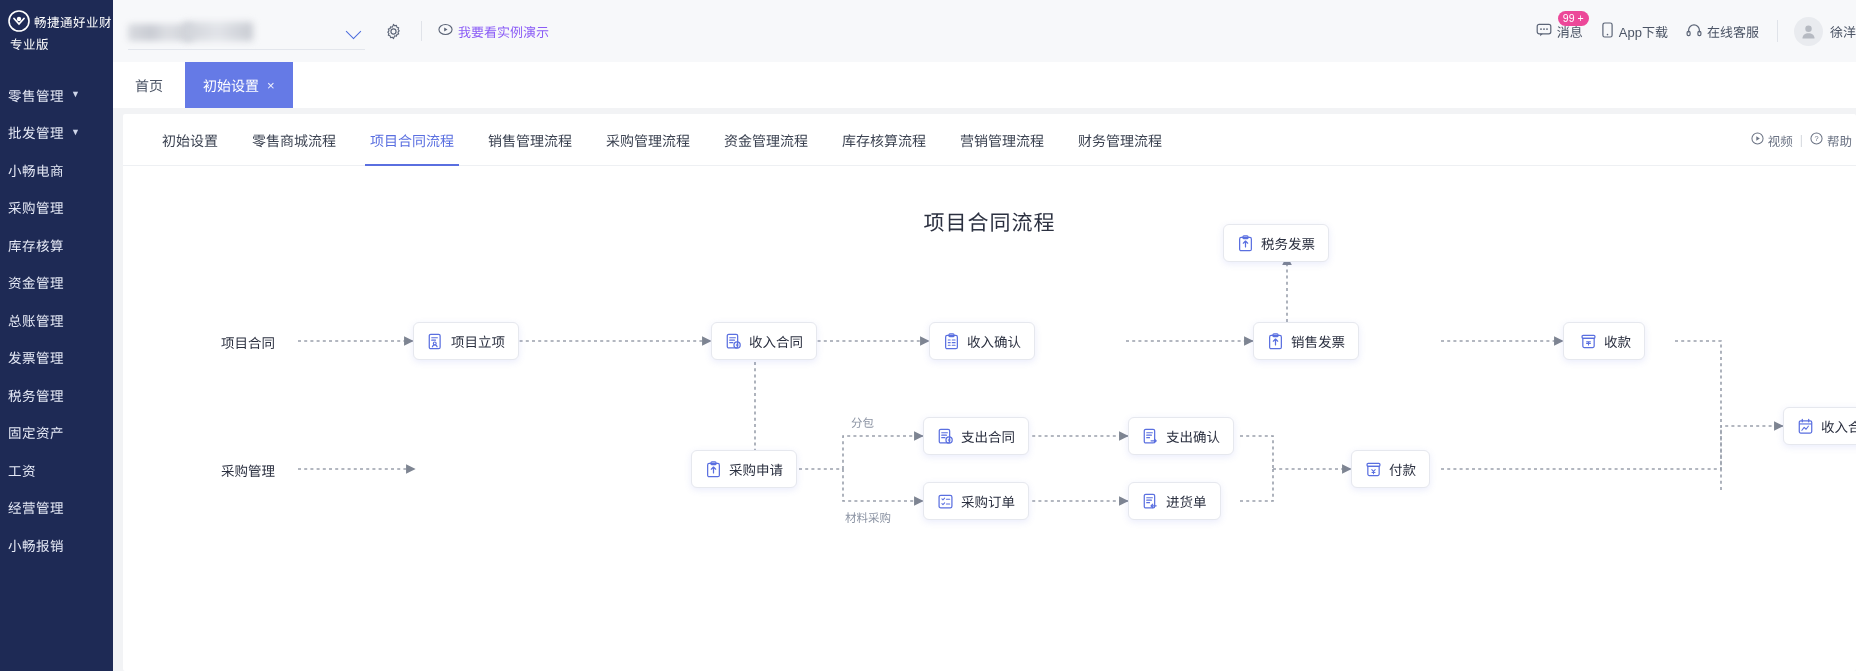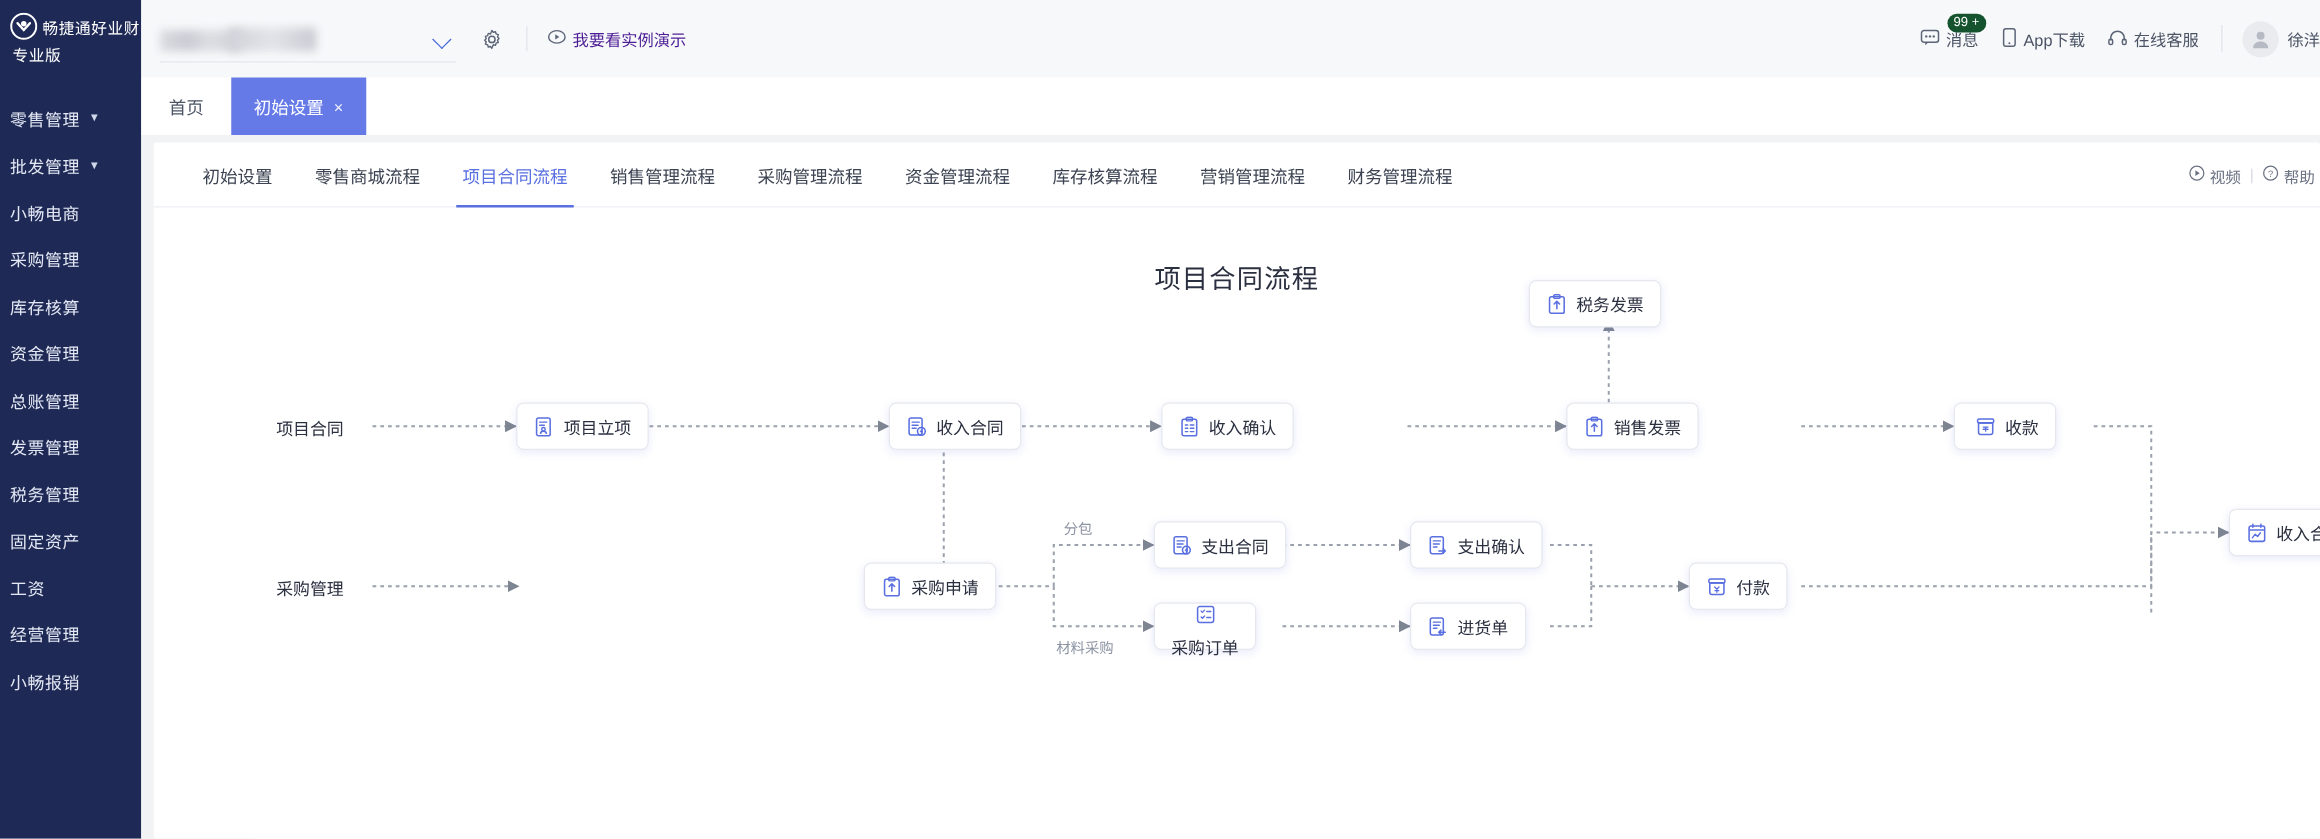--- a/index.html
+++ b/index.html
@@ -67,33 +67,33 @@
     border-right: 1.6px solid #4a6bdd; border-bottom: 1.6px solid #4a6bdd;
     transform: rotate(45deg);
   }
   .gear-btn {
     margin-left: 16px; width: 24px; height: 24px; cursor: pointer;
     display: flex; align-items: center; justify-content: center;
   }
   .hdr-div { margin-left: 16px; width: 1px; height: 20px; background: #e0e3e9; }
   .demo-link {
     margin-left: 16px; display: flex; align-items: center; gap: 5px;
-    font-size: 13px; color: #4c1d95; cursor: pointer; white-space: nowrap;
+    font-size: 13px; color: #8b5cf6; cursor: pointer; white-space: nowrap;
   }
   .hdr-right {
     position: absolute; right: 0; top: 0; height: 62px;
     display: flex; align-items: center; padding-right: 0px;
   }
   .hdr-act {
     position: relative; display: flex; align-items: center; gap: 5px;
     font-size: 13px; color: #4c5566; margin-left: 18px; cursor: pointer; white-space: nowrap;
   }
   .badge {
     position: absolute; left: 22px; top: -11px;
-    background: #14532d; color: #fff; font-size: 10.5px;
+    background: #ec4899; color: #fff; font-size: 10.5px;
     border-radius: 9px; padding: 1px 5px 2px; line-height: 1.15; white-space: nowrap;
   }
   .hdr-div2 { margin-left: 18px; width: 1px; height: 22px; background: #e0e3e9; }
   .avatar {
     margin-left: 16px; width: 29px; height: 29px; border-radius: 50%;
     background: #e9ebef; display: flex; align-items: center; justify-content: center;
   }
   .user-name {
     margin-left: 7px; font-size: 13px; color: #4c5566; white-space: nowrap;
   }
@@ -502,21 +502,21 @@
 
         <div class="node" style="left:1005px; top:181px;">
           <svg class="nicon" viewBox="0 0 18 18">
             <rect x="2.4" y="1.4" width="11" height="14.4" rx="1.6" fill="none" stroke="#5a6fe0" stroke-width="1.3"></rect>
             <path d="M5 5h6M5 7.6h5M5 10.2h3" stroke="#5a6fe0" stroke-width="1.2" stroke-linecap="round"></path>
             <path d="M9.6 13.6h5.4M13.2 11.8l1.9 1.8-1.9 1.8" fill="none" stroke="#5a6fe0" stroke-width="1.3" stroke-linecap="round" stroke-linejoin="round"></path>
           </svg>
           <span class="node-label">支出确认</span>
         </div>
 
-        <div class="node" style="left:800px; top:246px;flex-direction:column;">
+        <div class="node" style="left:800px; top:246px;">
           <svg class="nicon" viewBox="0 0 18 18">
             <rect x="2.2" y="2.4" width="13.6" height="13.4" rx="1.8" fill="none" stroke="#5a6fe0" stroke-width="1.3"></rect>
             <path d="M5.2 6.2l1.1 1.1 1.8-1.9M5.2 11.2l1.1 1.1 1.8-1.9" fill="none" stroke="#5a6fe0" stroke-width="1.1" stroke-linecap="round" stroke-linejoin="round"></path>
             <path d="M10 6.6h3.4M10 11.6h3.4" stroke="#5a6fe0" stroke-width="1.2" stroke-linecap="round"></path>
           </svg>
           <span class="node-label">采购订单</span>
         </div>
 
         <div class="node" style="left:1005px; top:246px;">
           <svg class="nicon" viewBox="0 0 18 18">

